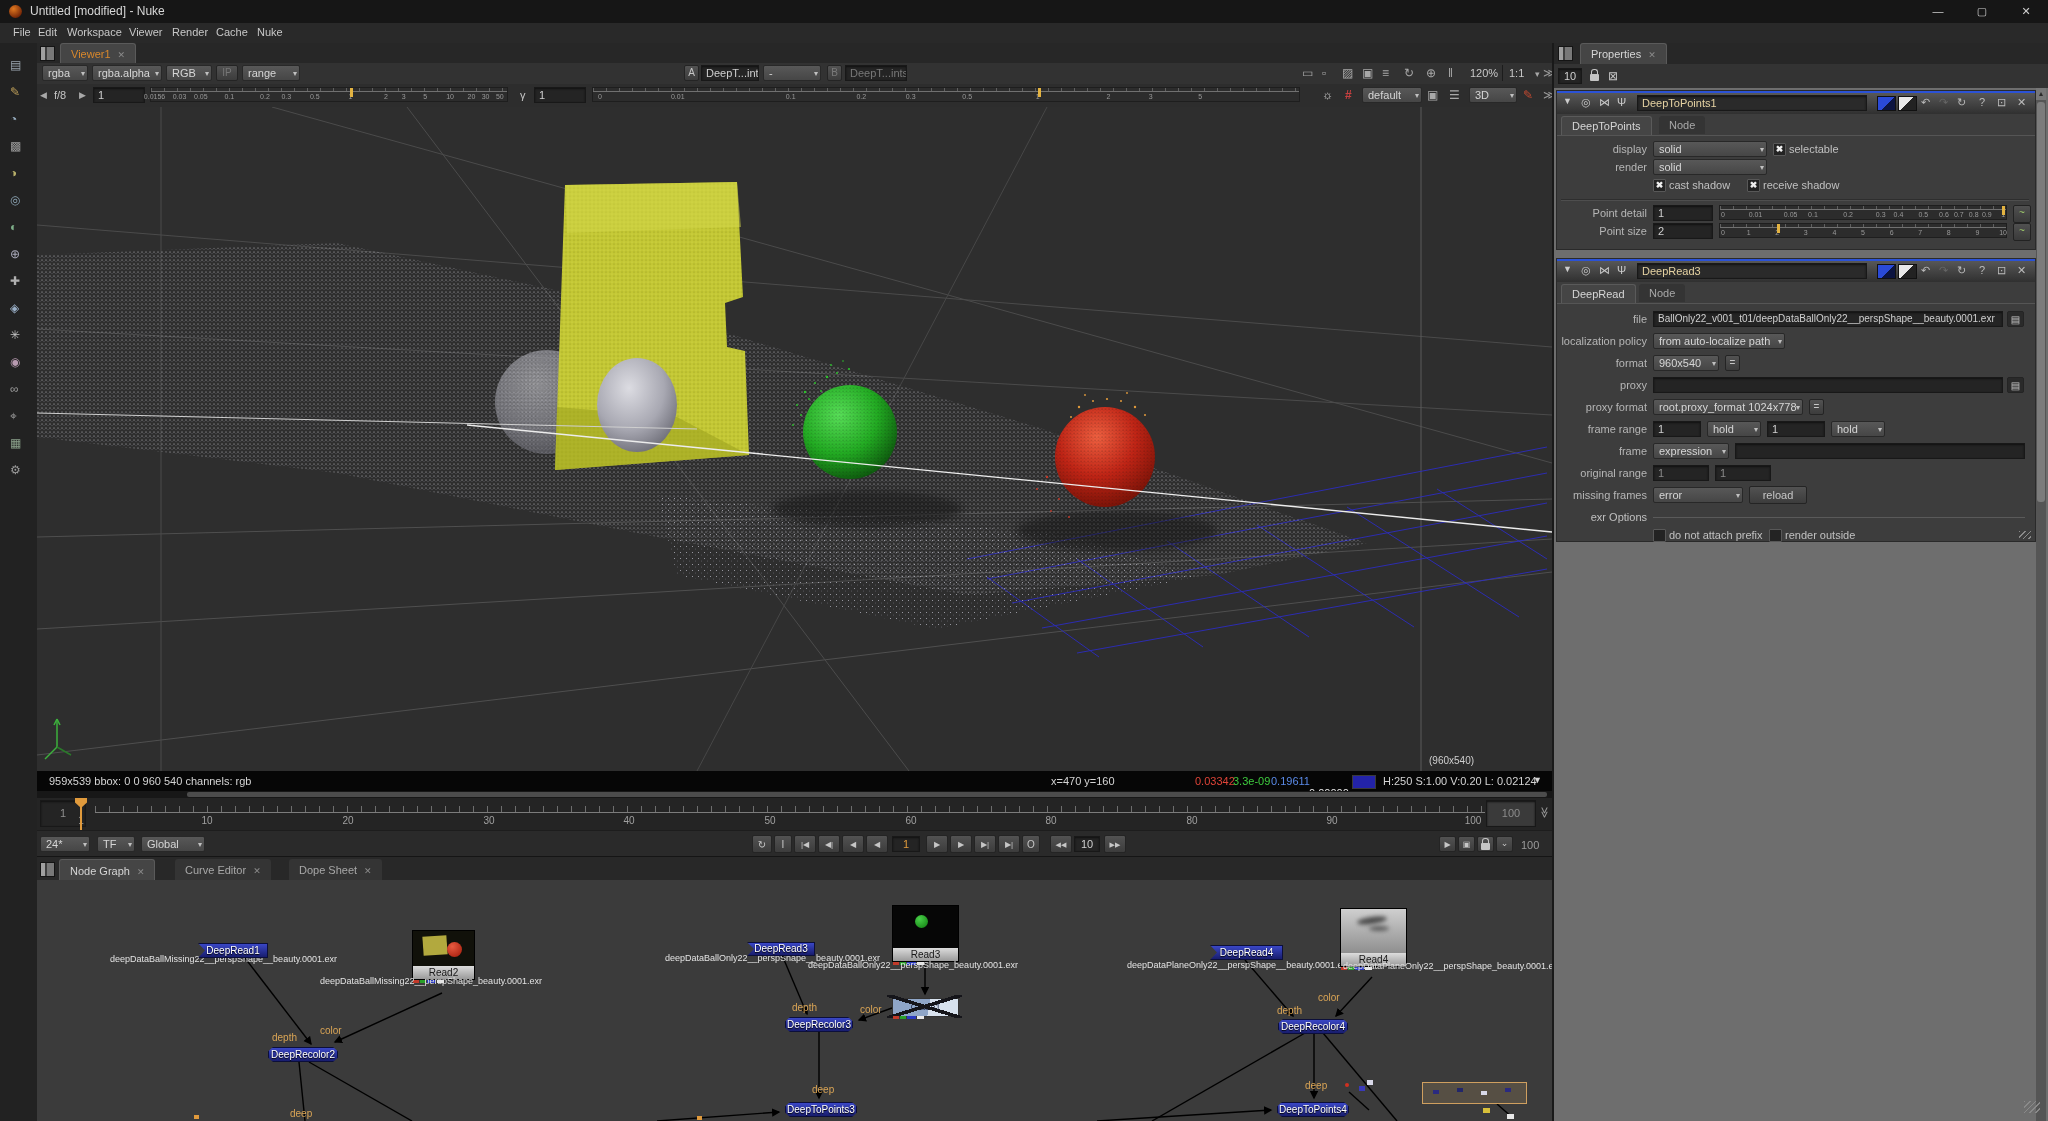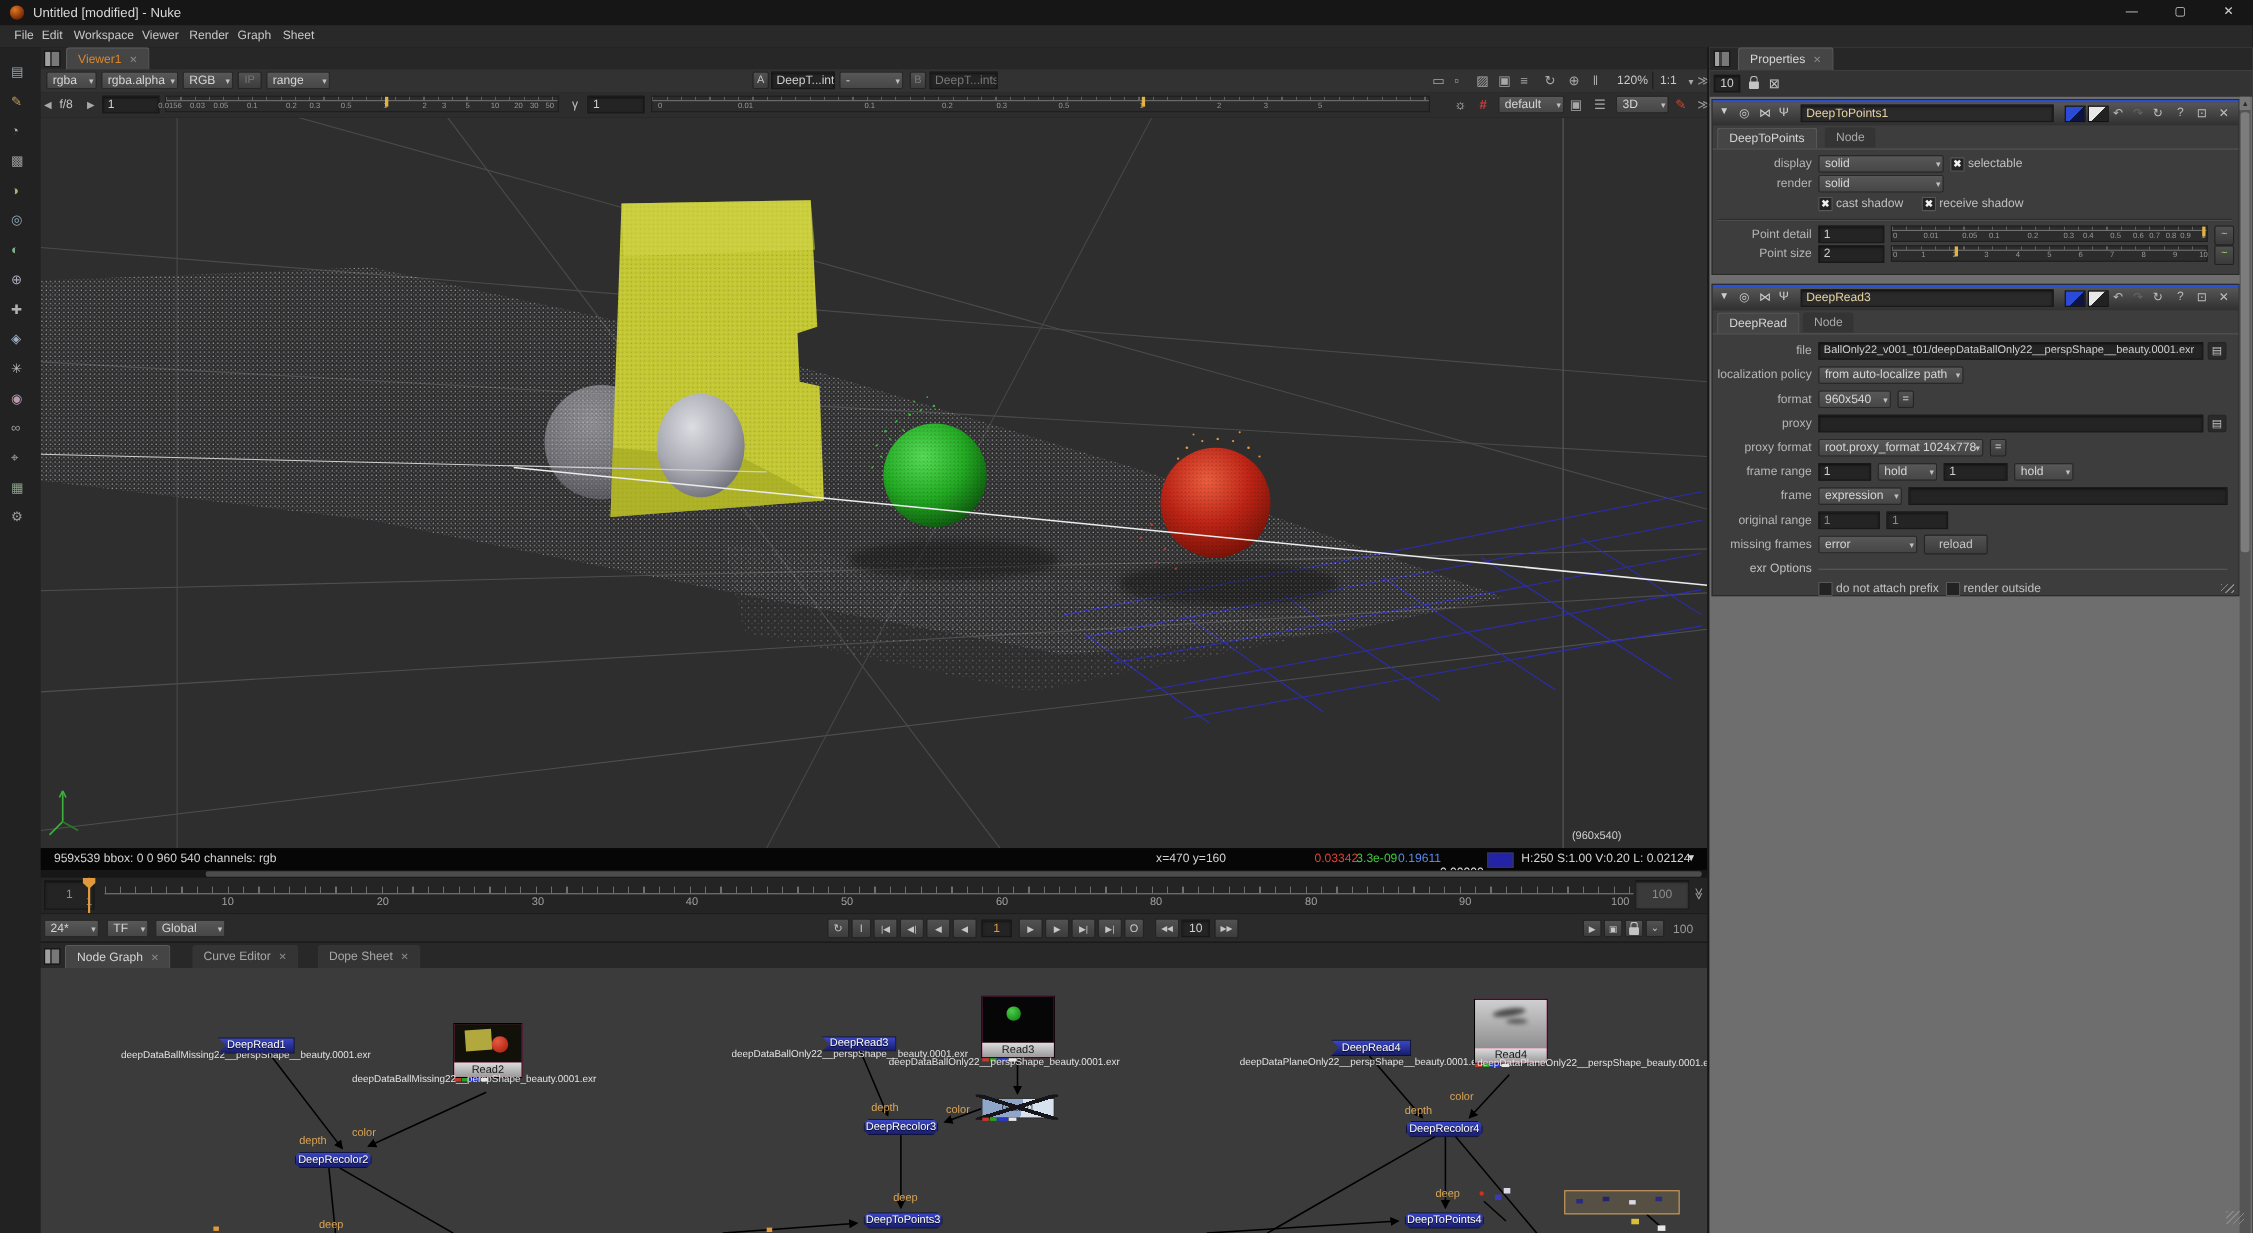--- a/index.html
+++ b/index.html
@@ -67,22 +67,22 @@
     <div class="abs" style="left:1960px;top:0;width:44px;height:23px;text-align:center;line-height:23px;color:#cfcfcf;font-size:11px">▢</div>
     <div class="abs" style="left:2004px;top:0;width:44px;height:23px;text-align:center;line-height:23px;color:#cfcfcf;font-size:11px">✕</div>
   </div>
 
   <div class="abs" style="left:0;top:23px;width:2048px;height:20px;background:#292929;border-bottom:1px solid #1b1b1b">
     <span class="abs" style="left:13px;top:3px">File</span>
     <span class="abs" style="left:38px;top:3px">Edit</span>
     <span class="abs" style="left:67px;top:3px">Workspace</span>
     <span class="abs" style="left:129px;top:3px">Viewer</span>
     <span class="abs" style="left:172px;top:3px">Render</span>
-    <span class="abs" style="left:216px;top:3px">Graph</span>
-    <span class="abs" style="left:257px;top:3px">Sheet</span>
+    <span class="abs" style="left:216px;top:3px">Cache</span>
+    <span class="abs" style="left:257px;top:3px">Nuke</span>
   </div>
 
   <div class="abs" style="left:0;top:43px;width:37px;height:1078px;background:#222">
     <div class="icon" style="left:10px;top:14px;color:#9aa4ae">▤</div>
     <div class="icon" style="left:10px;top:41px;color:#c2a25a">✎</div>
     <div class="icon" style="left:10px;top:68px;color:#9ab0c2">◔</div>
     <div class="icon" style="left:10px;top:95px;color:#9a9a9a">▩</div>
     <div class="icon" style="left:10px;top:122px;color:#b8b06a">◑</div>
     <div class="icon" style="left:10px;top:149px;color:#8fa8b8">◎</div>
     <div class="icon" style="left:10px;top:176px;color:#7fb08a">◐</div>

